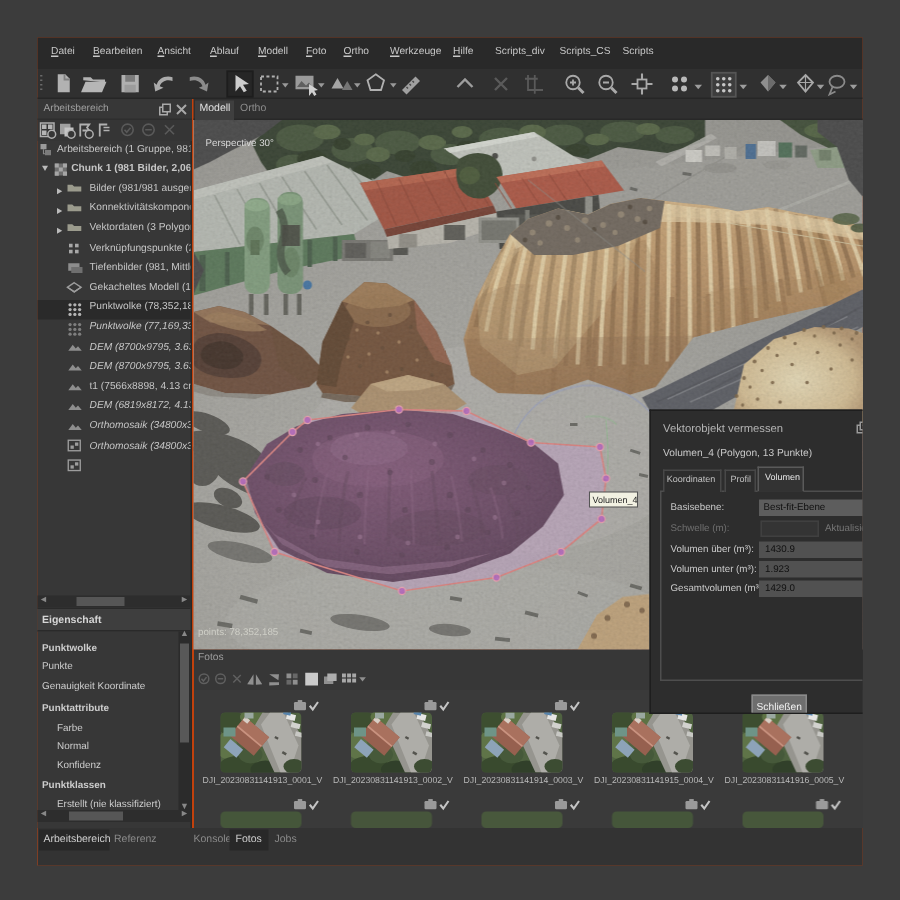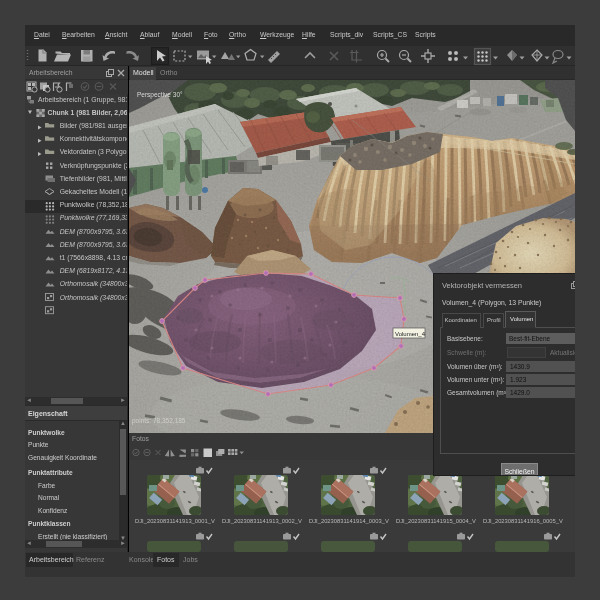--- a/index.html
+++ b/index.html
@@ -1,18 +1,18 @@
 <!DOCTYPE html>
 <html><head>
 <meta charset="utf-8">
 <style>
   html,body{margin:0;padding:0;width:600px;height:600px;background:#3c3c3c;overflow:hidden;}
   *{box-sizing:border-box;font-family:"Liberation Sans",sans-serif;}
   .abs{position:absolute;}
-  #app{position:absolute;left:25px;top:25px;width:550px;height:552px;background:#000000;}
+  #app{position:absolute;left:25px;top:25px;width:550px;height:552px;background:#c2410c;}
   .txt{position:absolute;white-space:nowrap;}
 </style>
 </head>
 <body>
 <div id="app">
 
   <div class="abs" style="left:0;top:0;width:550px;height:21px;background:#292929;"></div>
   <div id="menubar" style="position:absolute;left:0;top:0;width:550px;height:21px;color:#c8c8c8;font-size:6.8px;">
     <span class="txt" style="left:9px;top:6px;"><u>D</u>atei</span>
     <span class="txt" style="left:37px;top:6px;"><u>B</u>earbeiten</span>

